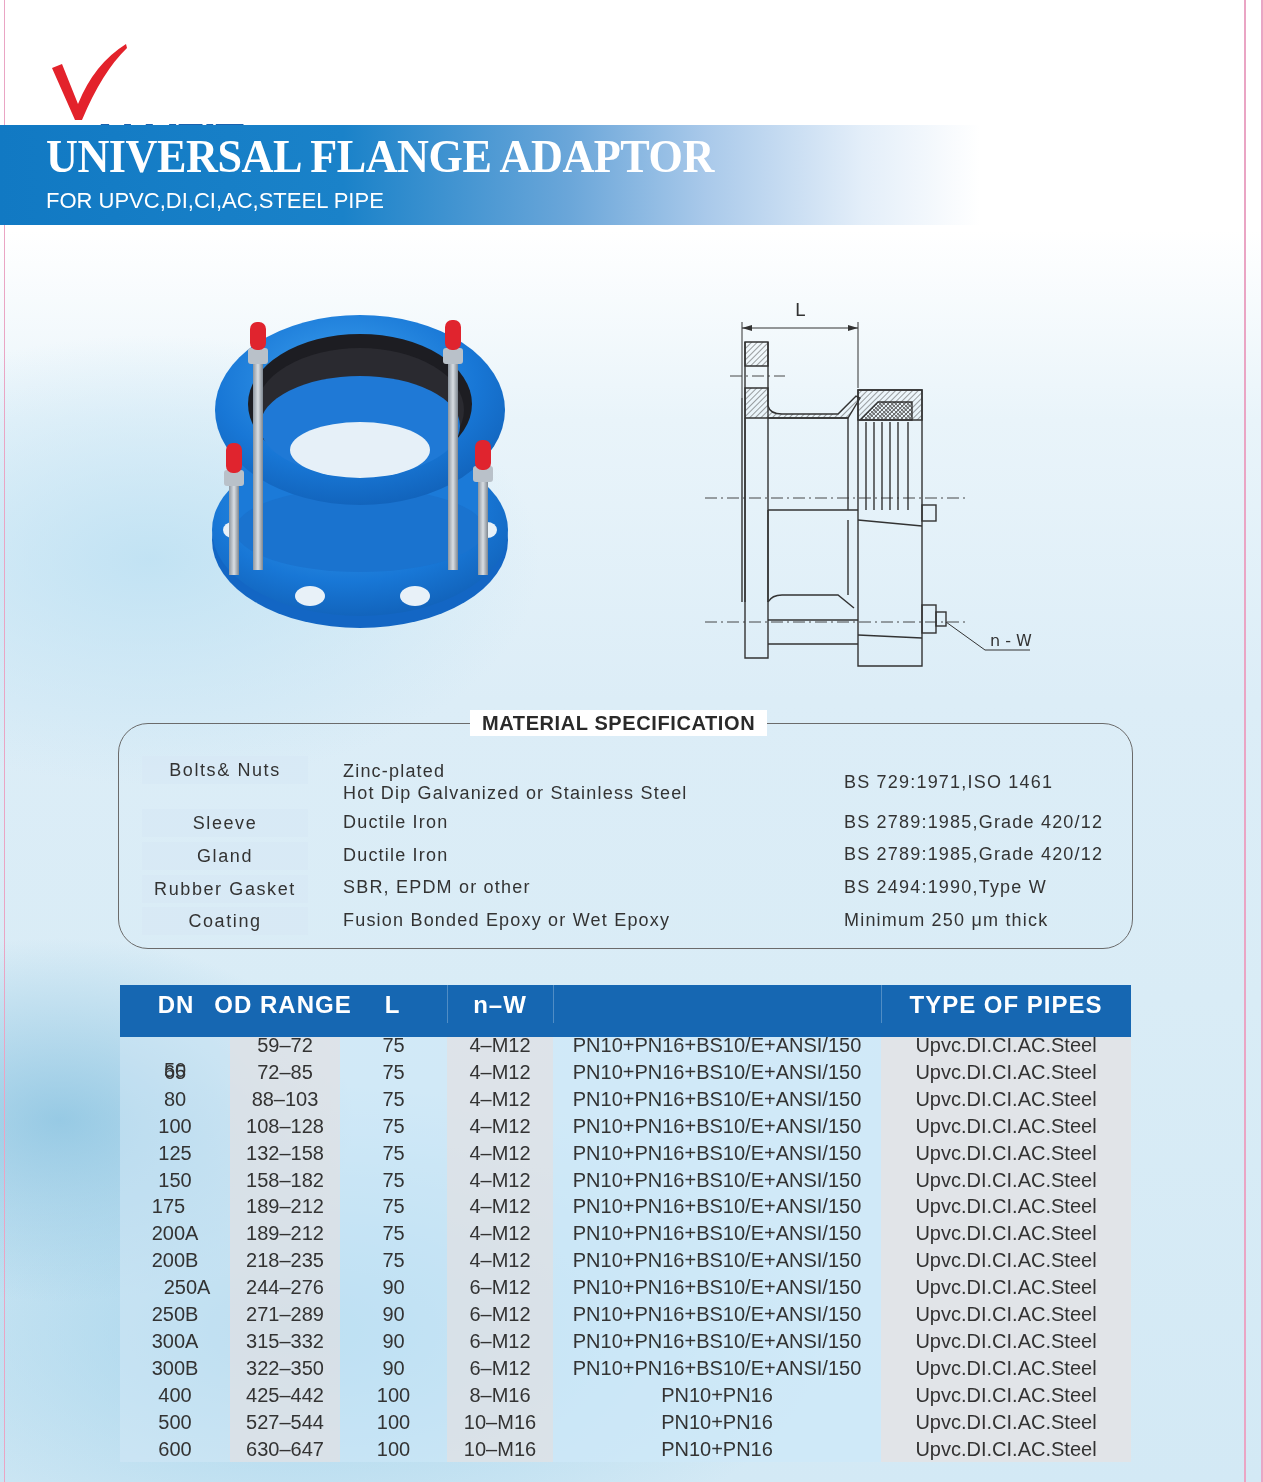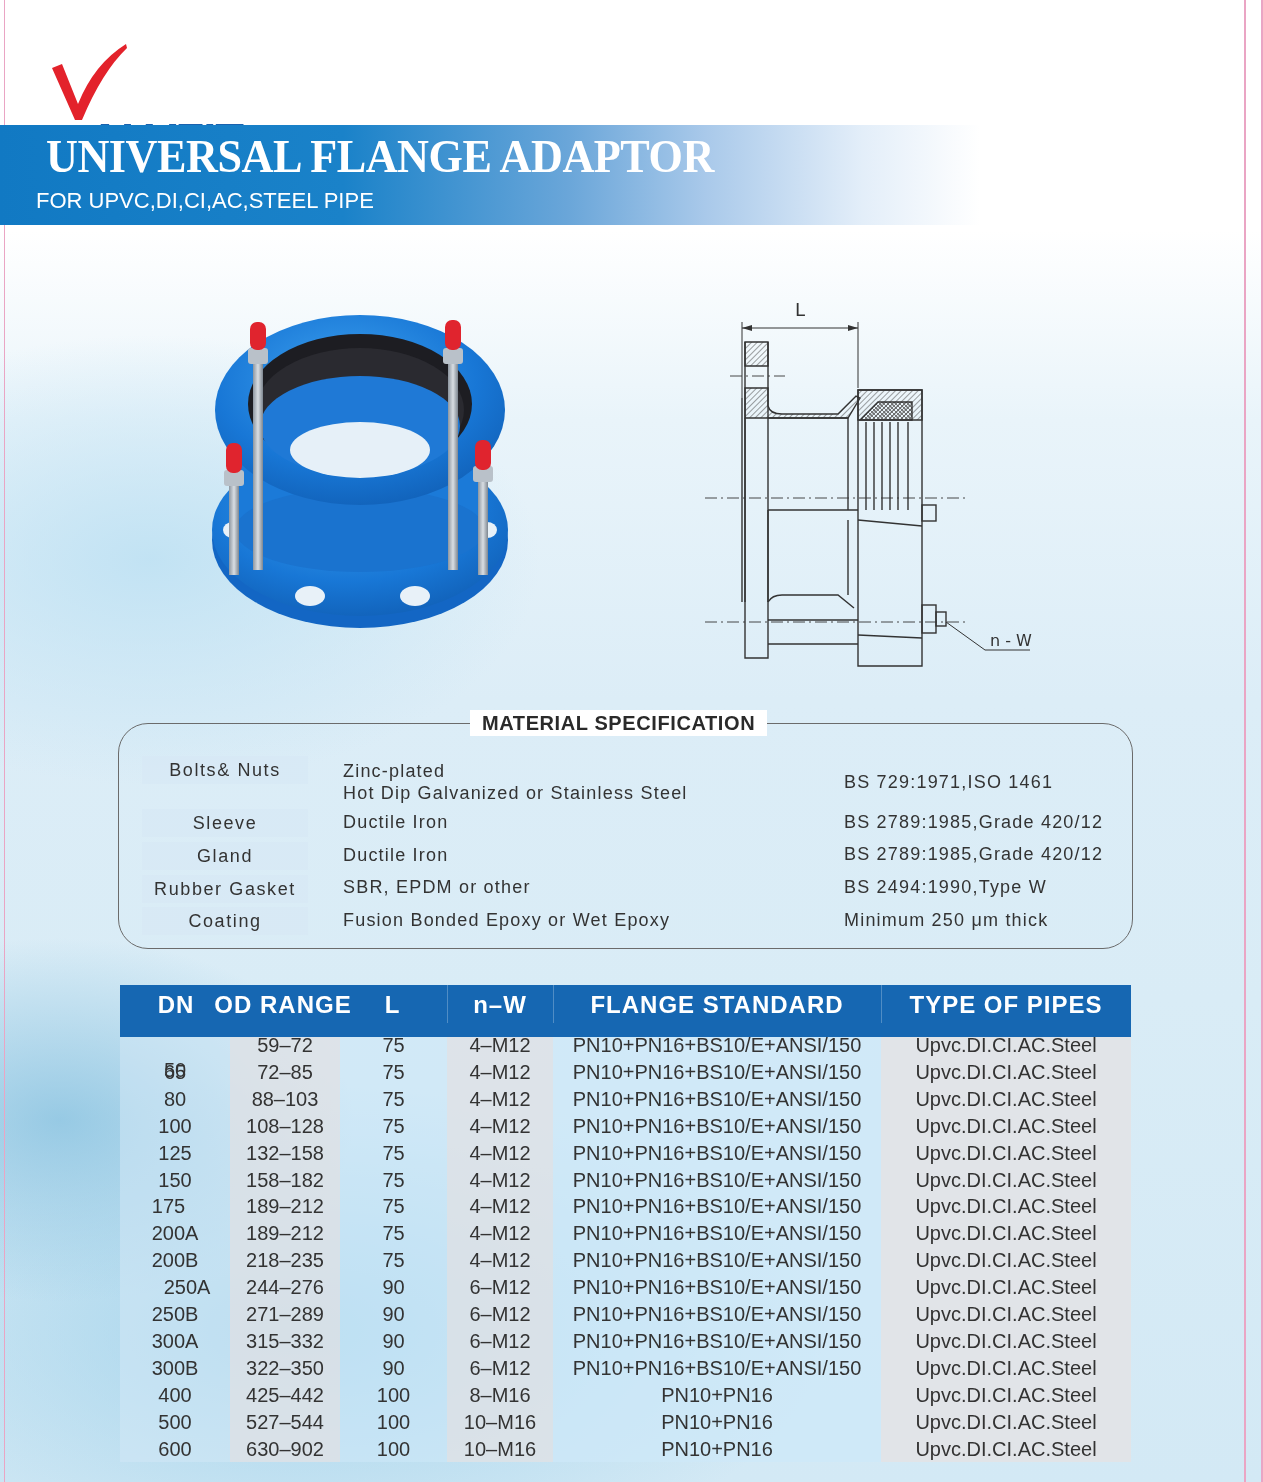--- a/index.html
+++ b/index.html
@@ -31,21 +31,21 @@
       position: absolute; left: 0; top: 125px; width: 980px; height: 100px;
       background: linear-gradient(90deg, #1179c3 0%, #1a82c9 35%, #6aa6d9 58%, #a9c9ea 72%, #e3eef9 88%, rgba(255,255,255,0) 100%);
     }
     .banner-title {
       position: absolute; left: 46px; top: 133px;
       font-family: "Liberation Serif", serif; font-weight: 700;
       font-size: 47px; color: #ffffff; letter-spacing: -0.5px; line-height: 1;
       transform: scaleX(0.94); transform-origin: left center;
     }
     .banner-sub {
-      position: absolute; left: 36px; top: 190px;
+      position: absolute; left: 46px; top: 190px;
       font-size: 22px; color: #ffffff; line-height: 1;
     }
 
     
     .product { position: absolute; left: 195px; top: 300px; width: 330px; height: 340px; }
 
     
     .drawing { position: absolute; left: 690px; top: 290px; width: 360px; height: 380px; }
 
     
@@ -250,21 +250,20 @@
   <div class="col-bg" style="left:433px;width:328px;background:rgba(205,232,248,0.75);"></div>
   <div class="col-bg" style="left:761px;width:250px;background:rgba(226,228,231,0.95);"></div>
 
   <div class="tbl-head">
     <span class="cell-h" style="left:26px;width:60px;">DN</span>
     <span class="cell-h" style="left:88px;width:150px;">OD RANGE</span>
     <span class="cell-h" style="left:245px;width:55px;">L</span>
     <span class="hsep" style="left:327px;"></span>
     <span class="cell-h" style="left:327px;width:106px;">n–W</span>
     <span class="hsep" style="left:433px;"></span>
-    <span class="cell-h" style="left:433px;width:328px;">FLANGE STANDARD</span>
     <span class="hsep" style="left:761px;"></span>
     <span class="cell-h" style="left:761px;width:250px;">TYPE OF PIPES</span>
   </div>
 
   <div id="rows">
       <div class="row" style="top: 47px;">
         <span class="c" style="left: 0px; width: 110px; margin-top: 25px;">50</span>
         <span class="c" style="left: 110px; width: 110px;">59–72</span>
         <span class="c" style="left: 220px; width: 107px;">75</span>
         <span class="c" style="left: 327px; width: 106px;">4–M12</span>
@@ -378,20 +377,20 @@
       <div class="row" style="top: 423.6px;">
         <span class="c" style="left: 0px; width: 110px;">500</span>
         <span class="c" style="left: 110px; width: 110px;">527–544</span>
         <span class="c" style="left: 220px; width: 107px;">100</span>
         <span class="c" style="left: 327px; width: 106px;">10–M16</span>
         <span class="c" style="left: 433px; width: 328px;">PN10+PN16</span>
         <span class="c" style="left: 761px; width: 250px;">Upvc.DI.CI.AC.Steel</span>
       </div>
       <div class="row" style="top: 450.5px;">
         <span class="c" style="left: 0px; width: 110px;">600</span>
-        <span class="c" style="left: 110px; width: 110px;">630–902</span>
+        <span class="c" style="left: 110px; width: 110px;">630–647</span>
         <span class="c" style="left: 220px; width: 107px;">100</span>
         <span class="c" style="left: 327px; width: 106px;">10–M16</span>
         <span class="c" style="left: 433px; width: 328px;">PN10+PN16</span>
         <span class="c" style="left: 761px; width: 250px;">Upvc.DI.CI.AC.Steel</span>
       </div>
     </div>
 </div>
 
 </body></html>

